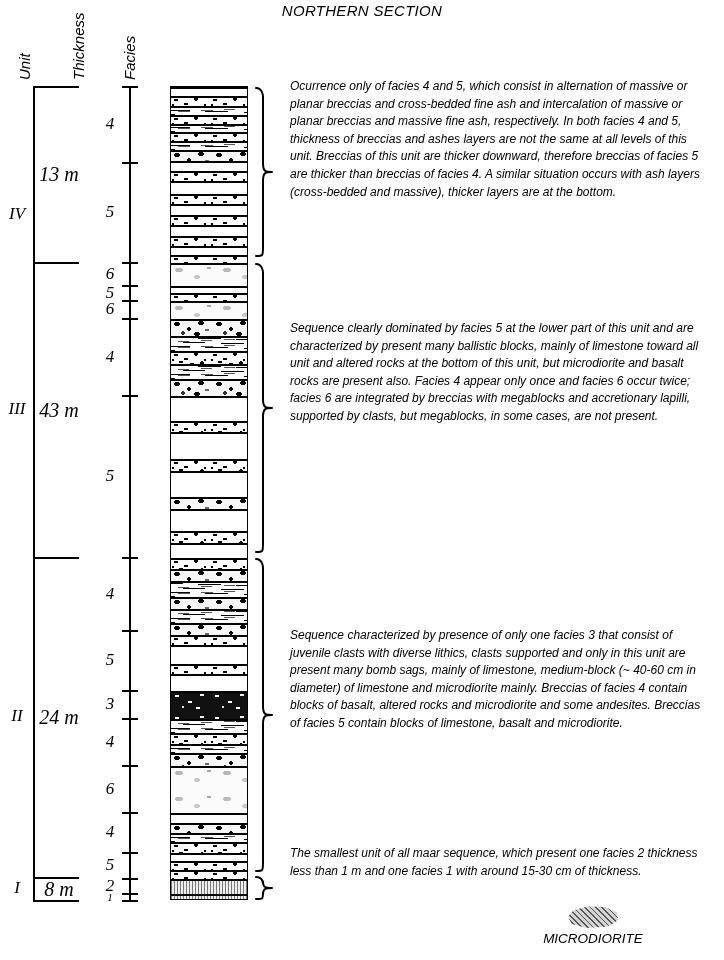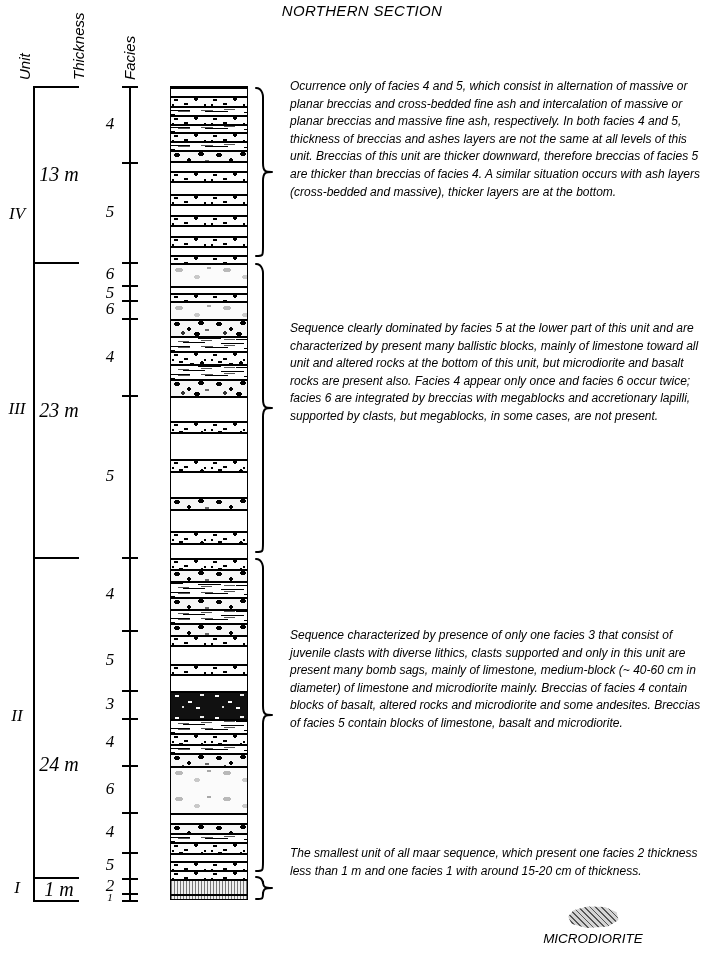--- a/index.html
+++ b/index.html
@@ -245,23 +245,23 @@
       <div class="unit-rule" style="top: 900px; width: 46px;"></div>
     </div>
   <div id="unit-labels">
       <div class="unit-label" style="left: 4px; width: 26px; top: 169px; margin-top: 35px;">IV</div>
       <div class="unit-label" style="left: 4px; width: 26px; top: 398.5px;">III</div>
       <div class="unit-label" style="left: 4px; width: 26px; top: 706px;">II</div>
       <div class="unit-label" style="left: 4px; width: 26px; top: 877.5px;">I</div>
     </div>
   <div id="thk-labels">
       <div class="thk-label" style="left: 36px; width: 46px; top: 163px;">13 m</div>
-      <div class="thk-label" style="left: 36px; width: 46px; top: 398.5px;">23 m</div>
-      <div class="thk-label" style="left: 36px; width: 46px; top: 706px; margin-top: 47px;">24 m</div>
-      <div class="thk-label" style="left: 36px; width: 46px; top: 877.5px;">1 m</div>
+      <div class="thk-label" style="left: 36px; width: 46px; top: 398.5px;">43 m</div>
+      <div class="thk-label" style="left: 36px; width: 46px; top: 706px;">24 m</div>
+      <div class="thk-label" style="left: 36px; width: 46px; top: 877.5px;">8 m</div>
     </div>
 
   <div id="facies-ticks">
       <div class="facies-tick" style="top: 86px;"></div>
       <div class="facies-tick" style="top: 162px;"></div>
       <div class="facies-tick" style="top: 262px;"></div>
       <div class="facies-tick" style="top: 285px;"></div>
       <div class="facies-tick" style="top: 300px;"></div>
       <div class="facies-tick" style="top: 318px;"></div>
       <div class="facies-tick" style="top: 395px;"></div>
@@ -501,21 +501,21 @@
         <svg width="22" height="26" viewBox="0 0 22 26">
           <path d="M 2,2 C 9,2 9,8.5 9,8.5 L 9,6.5 C 9,13 12,13 18,13 C 12,13 9,13 9,19.5 L 9,17.5 C 9,24 9,24 2,24" fill="none" stroke="#000" stroke-width="2" stroke-linecap="round" stroke-linejoin="round"></path>
         </svg>
       </div>
     </div>
 
   <div id="descriptions">
       <div class="desc" style="left: 290px; top: 78px; width: 420px;">Ocurrence only of facies 4 and 5, which consist in alternation of massive or planar breccias and cross-bedded fine ash and intercalation of massive or planar breccias and massive fine ash, respectively. In both facies 4 and 5, thickness of breccias and ashes layers are not the same at all levels of this unit. Breccias of this unit are thicker downward, therefore breccias of facies 5 are thicker than breccias of facies 4. A similar situation occurs with ash layers (cross-bedded and massive), thicker layers are at the bottom.</div>
       <div class="desc" style="left: 290px; top: 320px; width: 420px;">Sequence clearly dominated by facies 5 at the lower part of this unit and are characterized by present many ballistic blocks, mainly of limestone toward all unit and altered rocks at the bottom of this unit, but microdiorite and basalt rocks are present also. Facies 4 appear only once and facies 6 occur twice; facies 6 are integrated by breccias with megablocks and accretionary lapilli, supported by clasts, but megablocks, in some cases, are not present.</div>
       <div class="desc" style="left: 290px; top: 627px; width: 420px;">Sequence characterized by presence of only one facies 3 that consist of juvenile clasts with diverse lithics, clasts supported and only in this unit are present many bomb sags, mainly of limestone, medium-block (~ 40-60 cm in diameter) of limestone and microdiorite mainly. Breccias of facies 4 contain blocks of basalt, altered rocks and microdiorite and some andesites. Breccias of facies 5 contain blocks of limestone, basalt and microdiorite.</div>
-      <div class="desc" style="left: 290px; top: 845px; width: 420px;">The smallest unit of all maar sequence, which present one facies 2 thickness less than 1 m and one facies 1 with around 15-20 cm of thickness.</div>
+      <div class="desc" style="left: 290px; top: 845px; width: 420px;">The smallest unit of all maar sequence, which present one facies 2 thickness less than 1 m and one facies 1 with around 15-30 cm of thickness.</div>
     </div>
 
   <div class="legend" id="legend">
       <div class="leg-item" style="left: 529px; width: 128px;">
         <div class="leg-blob blob blob-microdiorite"></div>
         <div class="leg-txt">MICRODIORITE</div>
       </div>
     </div>
 
 </div>

